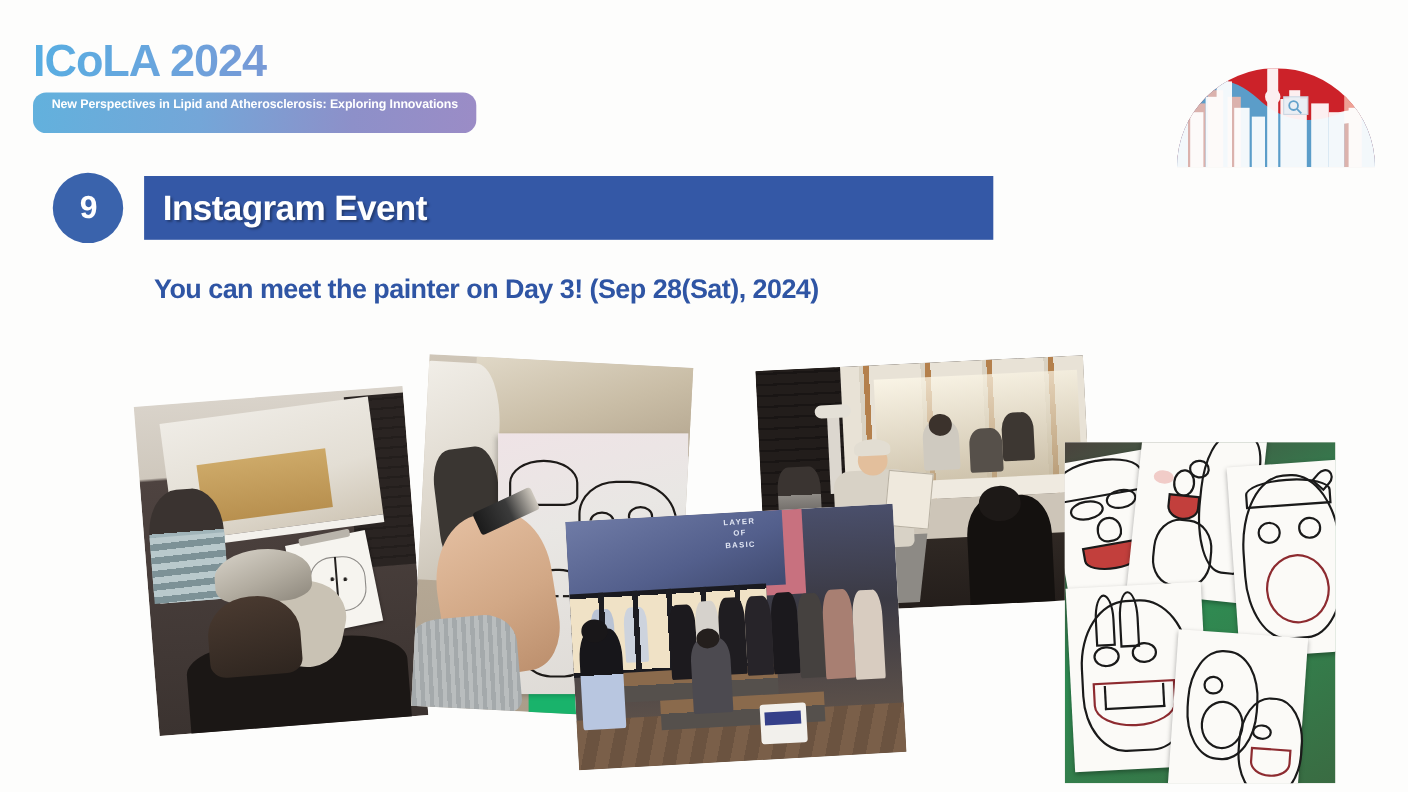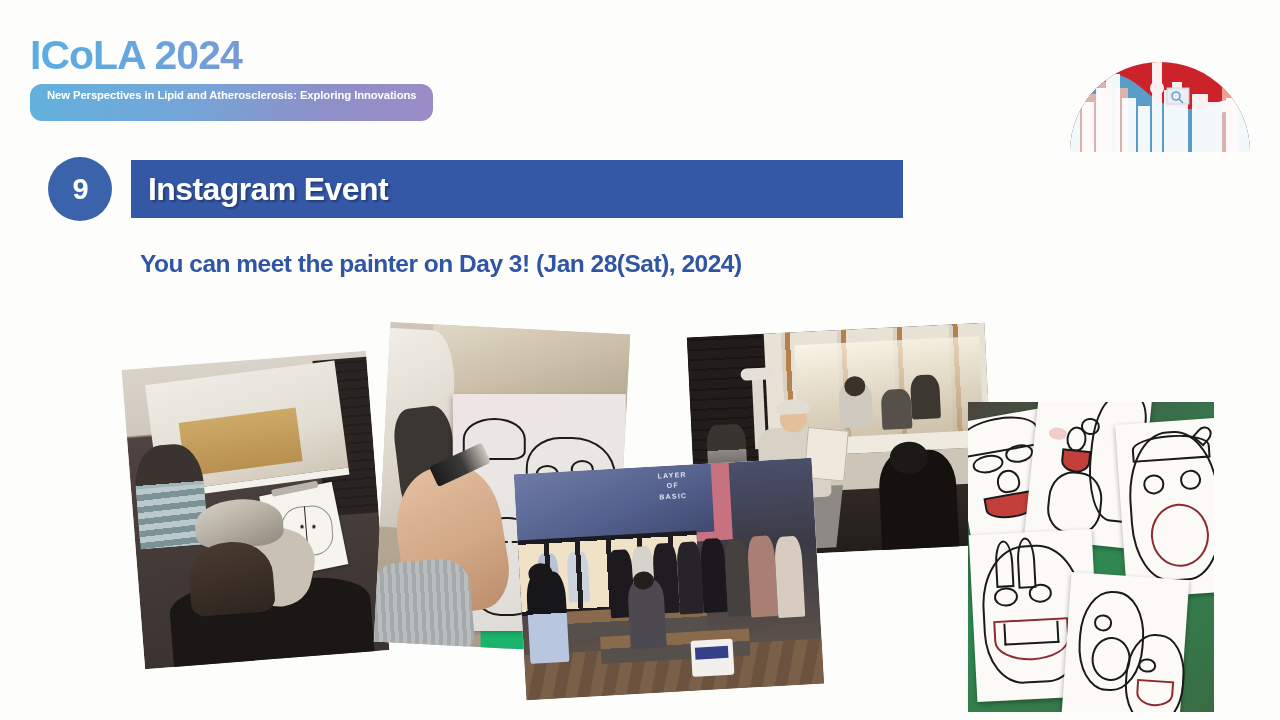--- a/index.html
+++ b/index.html
@@ -355,21 +355,21 @@
     </g>
   </svg>
 </div>
 
 <div id="badge">9</div>
 <div id="title-bar">
   <span id="title-text">Instagram Event</span>
 </div>
 
 <div id="body-copy">
-  <div>You can meet the painter on Day 3! (Jan 28(Sat), 2024)</div>
+  <div>You can meet the painter on Day 3! (Sep 28(Sat), 2024)</div>
 </div>
 
 <div id="collage">
 
   <div class="photo" id="photo-1">
     <div class="inner" id="p1-bg"></div>
     <div id="p1-brick"></div>
     <div id="p1-window"></div>
     <div id="p1-counter"></div>
     <div id="p1-person-left"></div>

